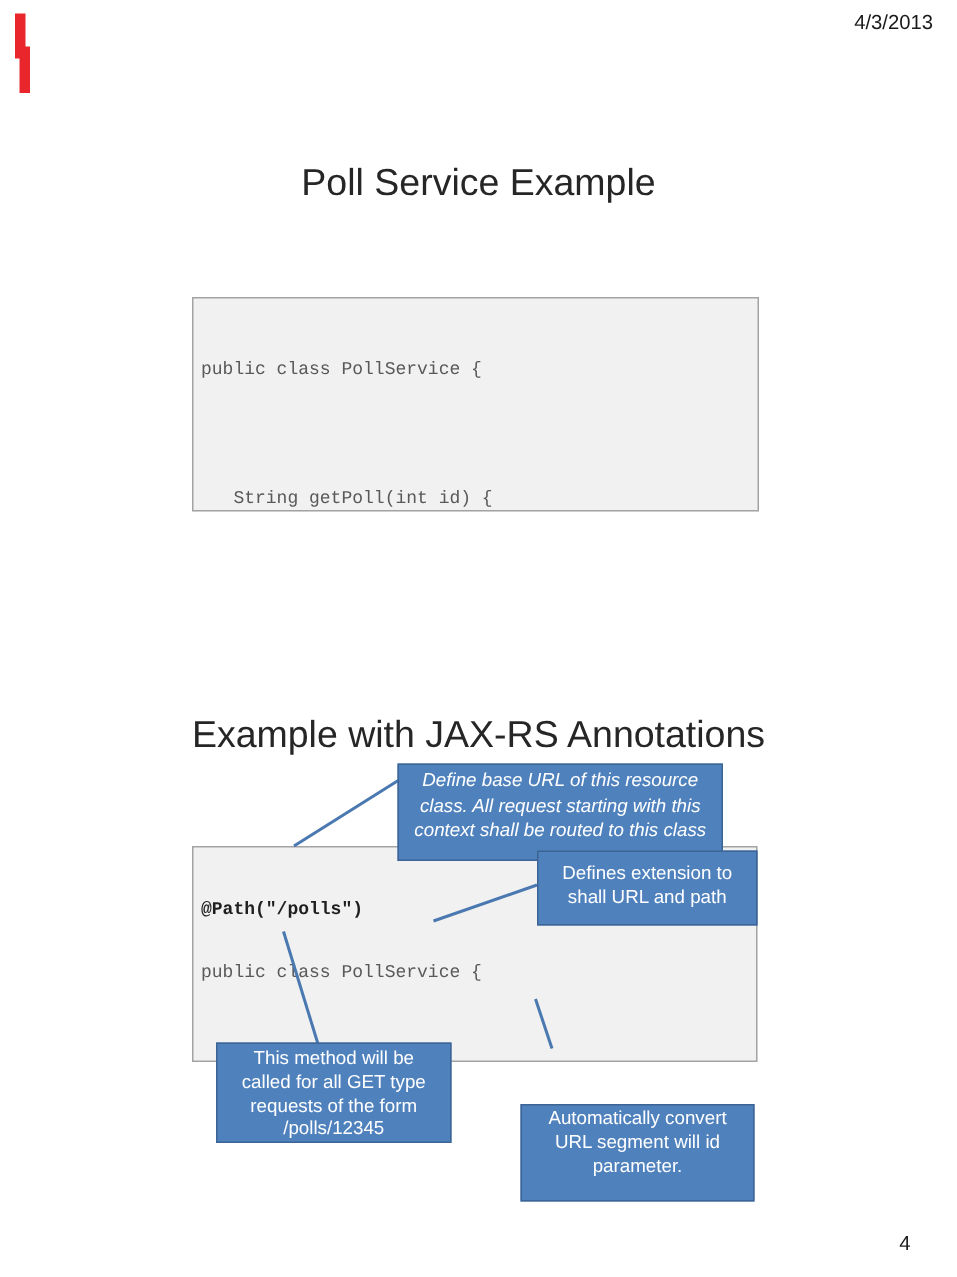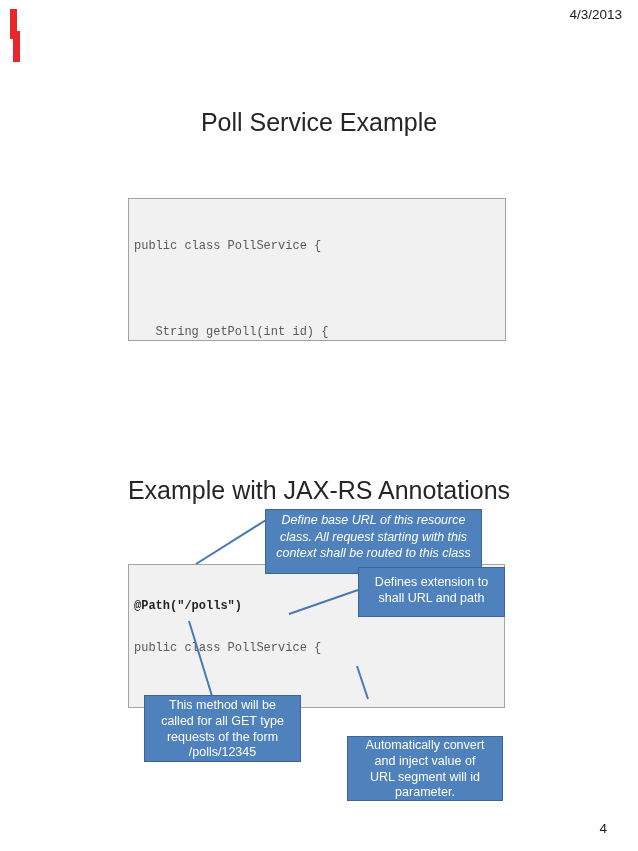--- a/index.html
+++ b/index.html
@@ -159,20 +159,19 @@
 
   <div class="callout c3">
     <div class="cl">This method will be</div>
     <div class="cl">called for all GET type</div>
     <div class="cl">requests of the form</div>
     <div class="cl"><span>/polls/</span><b>12345</b></div>
   </div>
 
   <div class="callout c4">
     <div class="cl">Automatically convert</div>
-    <div class="cl">and inject value of</div>
     <div class="cl">URL segment will id</div>
     <div class="cl">parameter.</div>
   </div>
 
   <div class="page-number">4</div>
 
 </div>
 
 </body></html>

